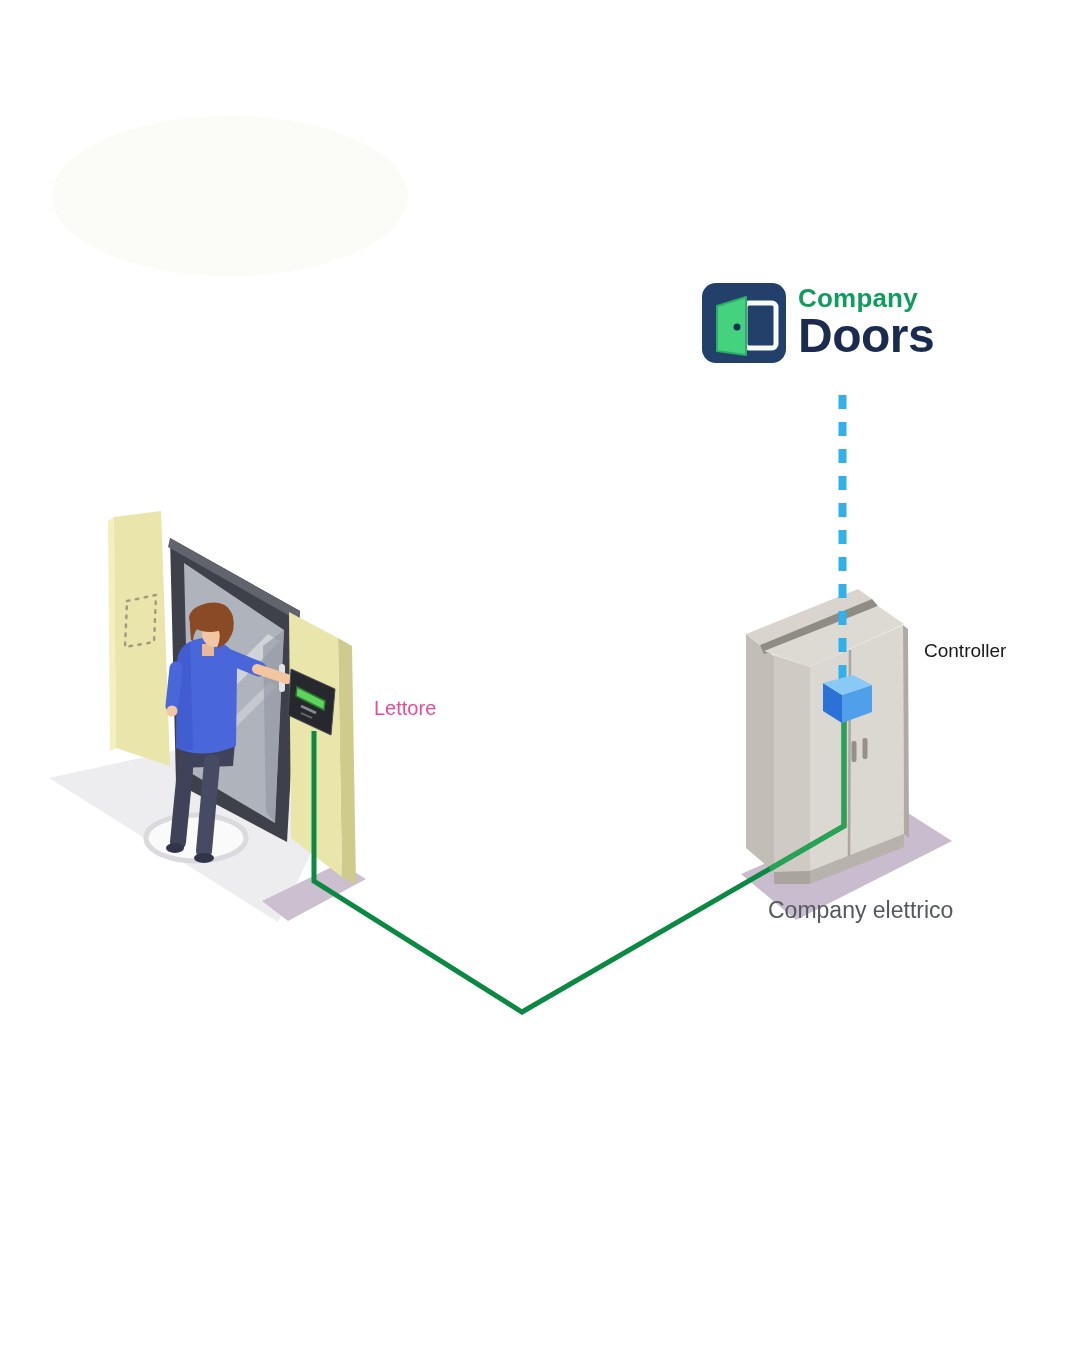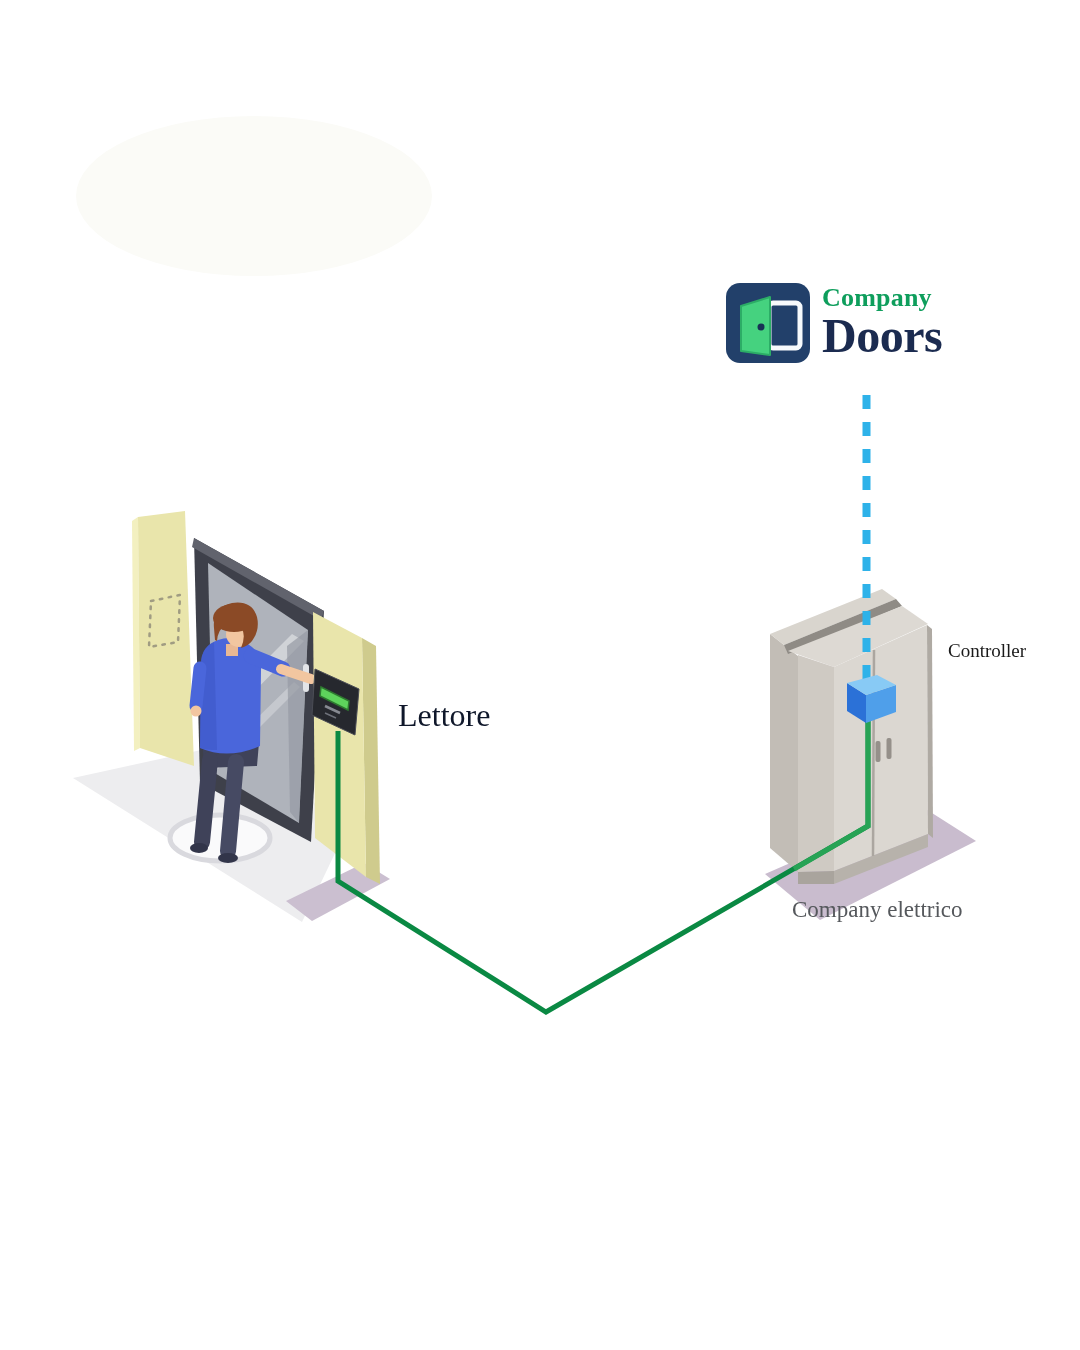--- a/index.html
+++ b/index.html
@@ -1,27 +1,27 @@
 <!DOCTYPE html>
 <html><head>
 <meta charset="utf-8">
 <style>
   html,body{margin:0;padding:0;background:#ffffff;}
   .stage{
     position:relative;width:1018px;height:1350px;background:#ffffff;
-    overflow:hidden;font-family:Liberation Serif, serif;margin-left:24px;
+    overflow:hidden;font-family:Liberation Sans, sans-serif;
   }
   .scene-svg{position:absolute;left:0;top:0;width:1080px;height:1350px;}
   .logo{position:absolute;left:702px;top:283px;display:flex;align-items:flex-start;gap:12px;}
   .logo-icon{width:84px;height:81px;flex:0 0 auto;}
   .logo-text{display:flex;flex-direction:column;padding-top:2px;}
   .logo-company{font-size:26px;line-height:26px;font-weight:700;color:#0E9E5C;letter-spacing:0.2px;}
   .logo-product{font-size:48px;line-height:46px;font-weight:700;color:#1B2B50;letter-spacing:-0.5px;margin-top:2px;}
   .diagram-label{position:absolute;white-space:nowrap;}
-  .label-reader{left:374px;top:697px;font-size:32px;color:#0f172a;}
+  .label-reader{left:374px;top:697px;font-size:20px;color:#ec4899;}
   .label-controller{left:924px;top:640px;font-size:19px;color:#1a1a1a;}
   .label-cabinet{left:768px;top:897px;font-size:23px;color:#55585C;}
 </style>
 </head>
 <body>
 
 <div class="stage">
 
   <svg class="scene-svg" viewBox="0 0 1080 1350">
     <defs>

